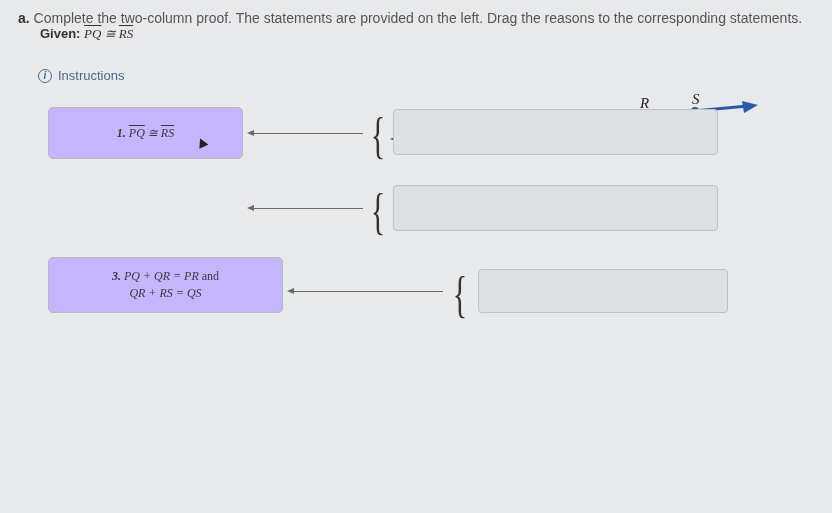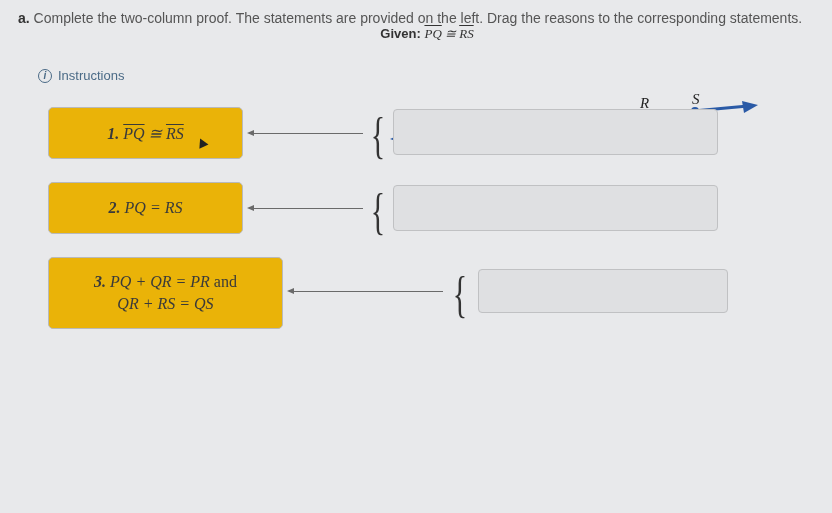--- a/index.html
+++ b/index.html
@@ -17,21 +17,20 @@
   }
   .prompt {
     font-size: 14px;
     color: #555;
   }
   .prompt b { color: #333; }
   .givpr {
     font-size: 13px;
     margin-left: 22px;
     color: #333;
-    text-align: center;
   }
   .givpr .lbl { font-weight: bold; }
   .seg { text-decoration: overline; font-style: italic; }
   .iso { font-family: 'Times New Roman', serif; }
   .proof-lbl {
     font-weight: bold;
     font-size: 14px;
     color: #333;
     margin-top: 52px;
   }
@@ -51,30 +50,30 @@
   }
   .proof-area {
     position: relative;
     margin-top: 24px;
     margin-left: 30px;
     height: 260px;
   }
   .stmt {
     position: absolute;
     width: 195px; height: 52px;
-    background: #eab308;
+    background: #c4b5fd;
     border: 1px solid #b8b9bb;
     border-radius: 5px;
     display: flex; align-items: center; justify-content: center;
-    font-size: 16px;
+    font-size: 12px;
     text-align: center;
   }
   .stmt.s1 { top: 0; left: 0; }
   .stmt.s2 { top: 75px; left: 0; }
-  .stmt.s3 { top: 150px; left: 0; width: 235px; height: 72px; }
+  .stmt.s3 { top: 150px; left: 0; width: 235px; height: 56px; }
   .drop {
     position: absolute;
     width: 325px; height: 46px;
     background: #dfe0e2;
     border: 1px solid #c0c1c3;
     border-radius: 4px;
   }
   .drop.d1 { top: 2px; left: 345px; }
   .drop.d2 { top: 78px; left: 345px; }
   .drop.d3 { top: 162px; left: 430px; width: 250px; height: 44px; }
@@ -155,28 +154,20 @@
     <div class="stmt s1">
       <span class="math">
         <b>1.</b>
         <span class="seg">PQ</span>
         <span class="iso">≅</span>
         <span class="seg">RS</span>
       </span>
       <div class="cursor" style="left:148px;top:30px;"></div>
     </div>
 
-    <div class="stmt s2">
-      <span class="math">
-        <b>2.</b>
-        <span>PQ</span>
-        <span>=</span>
-        <span>RS</span>
-      </span>
-    </div>
 
     <div class="stmt s3">
       <span class="math" style="line-height:1.4;">
         <b>3.</b>
         <span>PQ + QR</span>
         <span>=</span>
         <span>PR</span>
         <span style="font-style:normal;">and</span><br>
         <span>QR + RS</span>
         <span>=</span>

